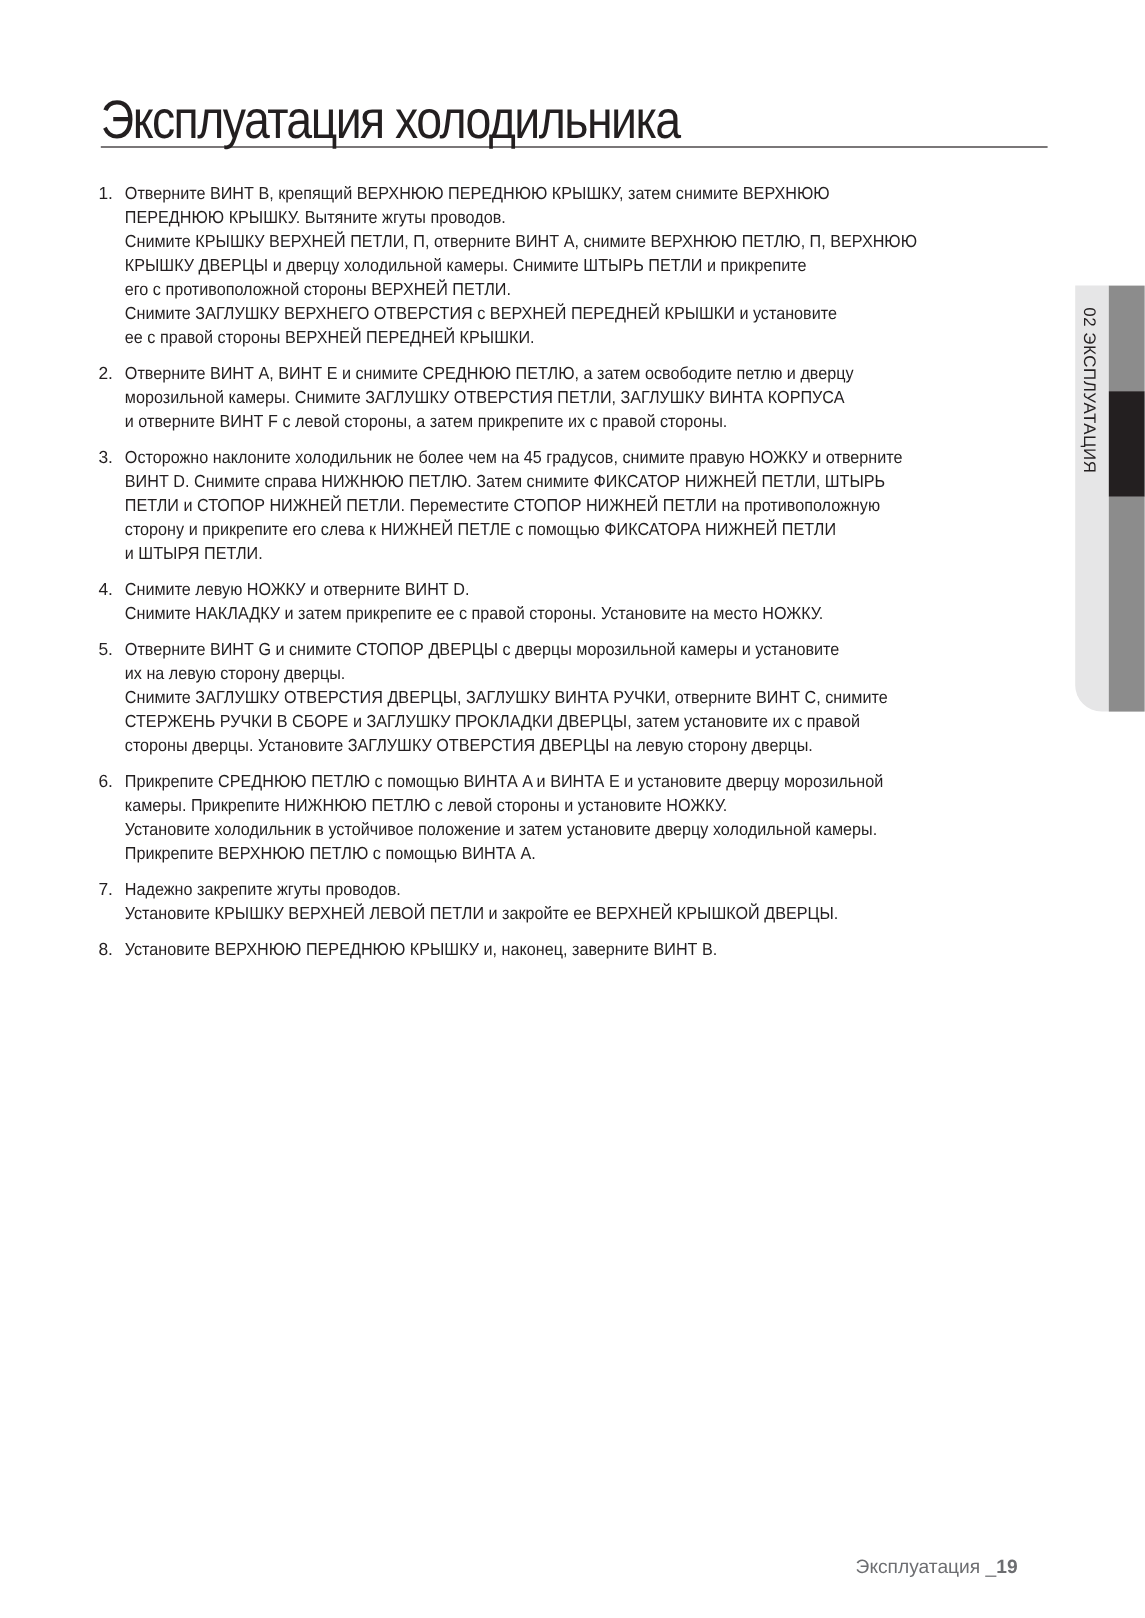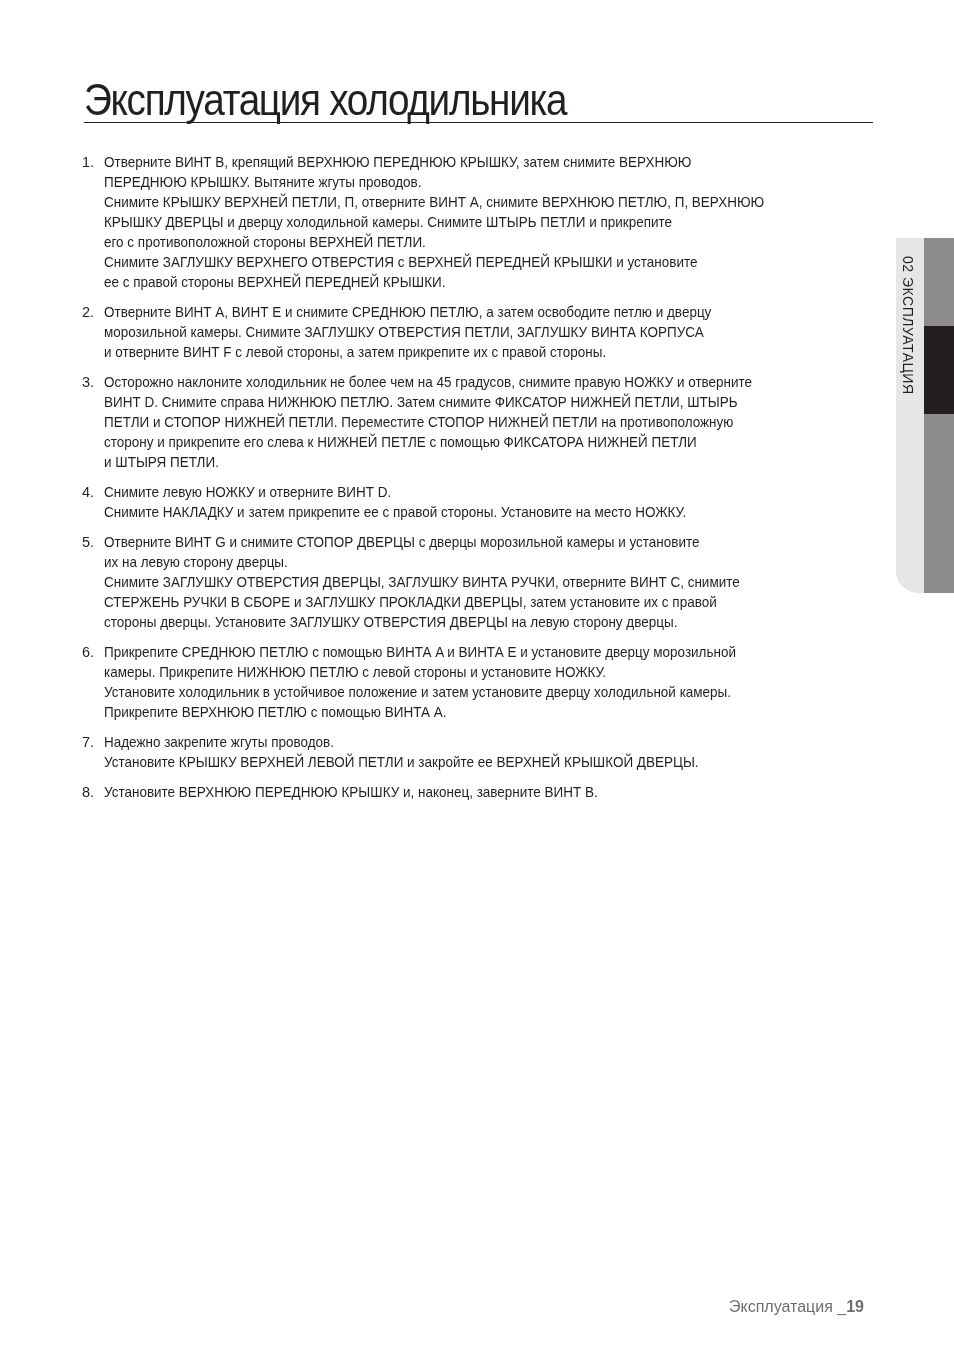--- a/index.html
+++ b/index.html
@@ -16,21 +16,21 @@
   .para { font-size:14.5px; line-height:20px; white-space:nowrap;
           transform:scaleX(0.93); transform-origin:left top; margin:0; }
   .side-tab { position:absolute; left:896px; top:238px; width:58px; height:355px; }
   .side-light { position:absolute; left:0; top:0; width:28px; height:355px;
                 background:#e6e6e7; border-bottom-left-radius:22px; }
   .side-dark-top { position:absolute; left:28px; top:0; width:30px; height:88px; background:#8c8c8c; }
   .side-black { position:absolute; left:28px; top:88px; width:30px; height:88px; background:#231f20; }
   .side-dark-bot { position:absolute; left:28px; top:176px; width:30px; height:179px; background:#8c8c8c; }
   .side-label { position:absolute; left:4px; top:18px; writing-mode:vertical-rl;
                 font-size:14px; color:#231f20; letter-spacing:0.5px; white-space:nowrap; }
-  .footer { position:absolute; right:90px; top:1298px; font-size:16px; color:#6d6e71; }
+  .footer { position:absolute; right:106px; top:1298px; font-size:16px; color:#6d6e71; }
   .footer b { color:#6d6e71; font-weight:bold; }
 </style>
 </head>
 <body>
 
 <h1 class="title">Эксплуатация холодильника</h1>
 <div class="title-rule"></div>
 
 <ol class="steps">
   <li class="step">

